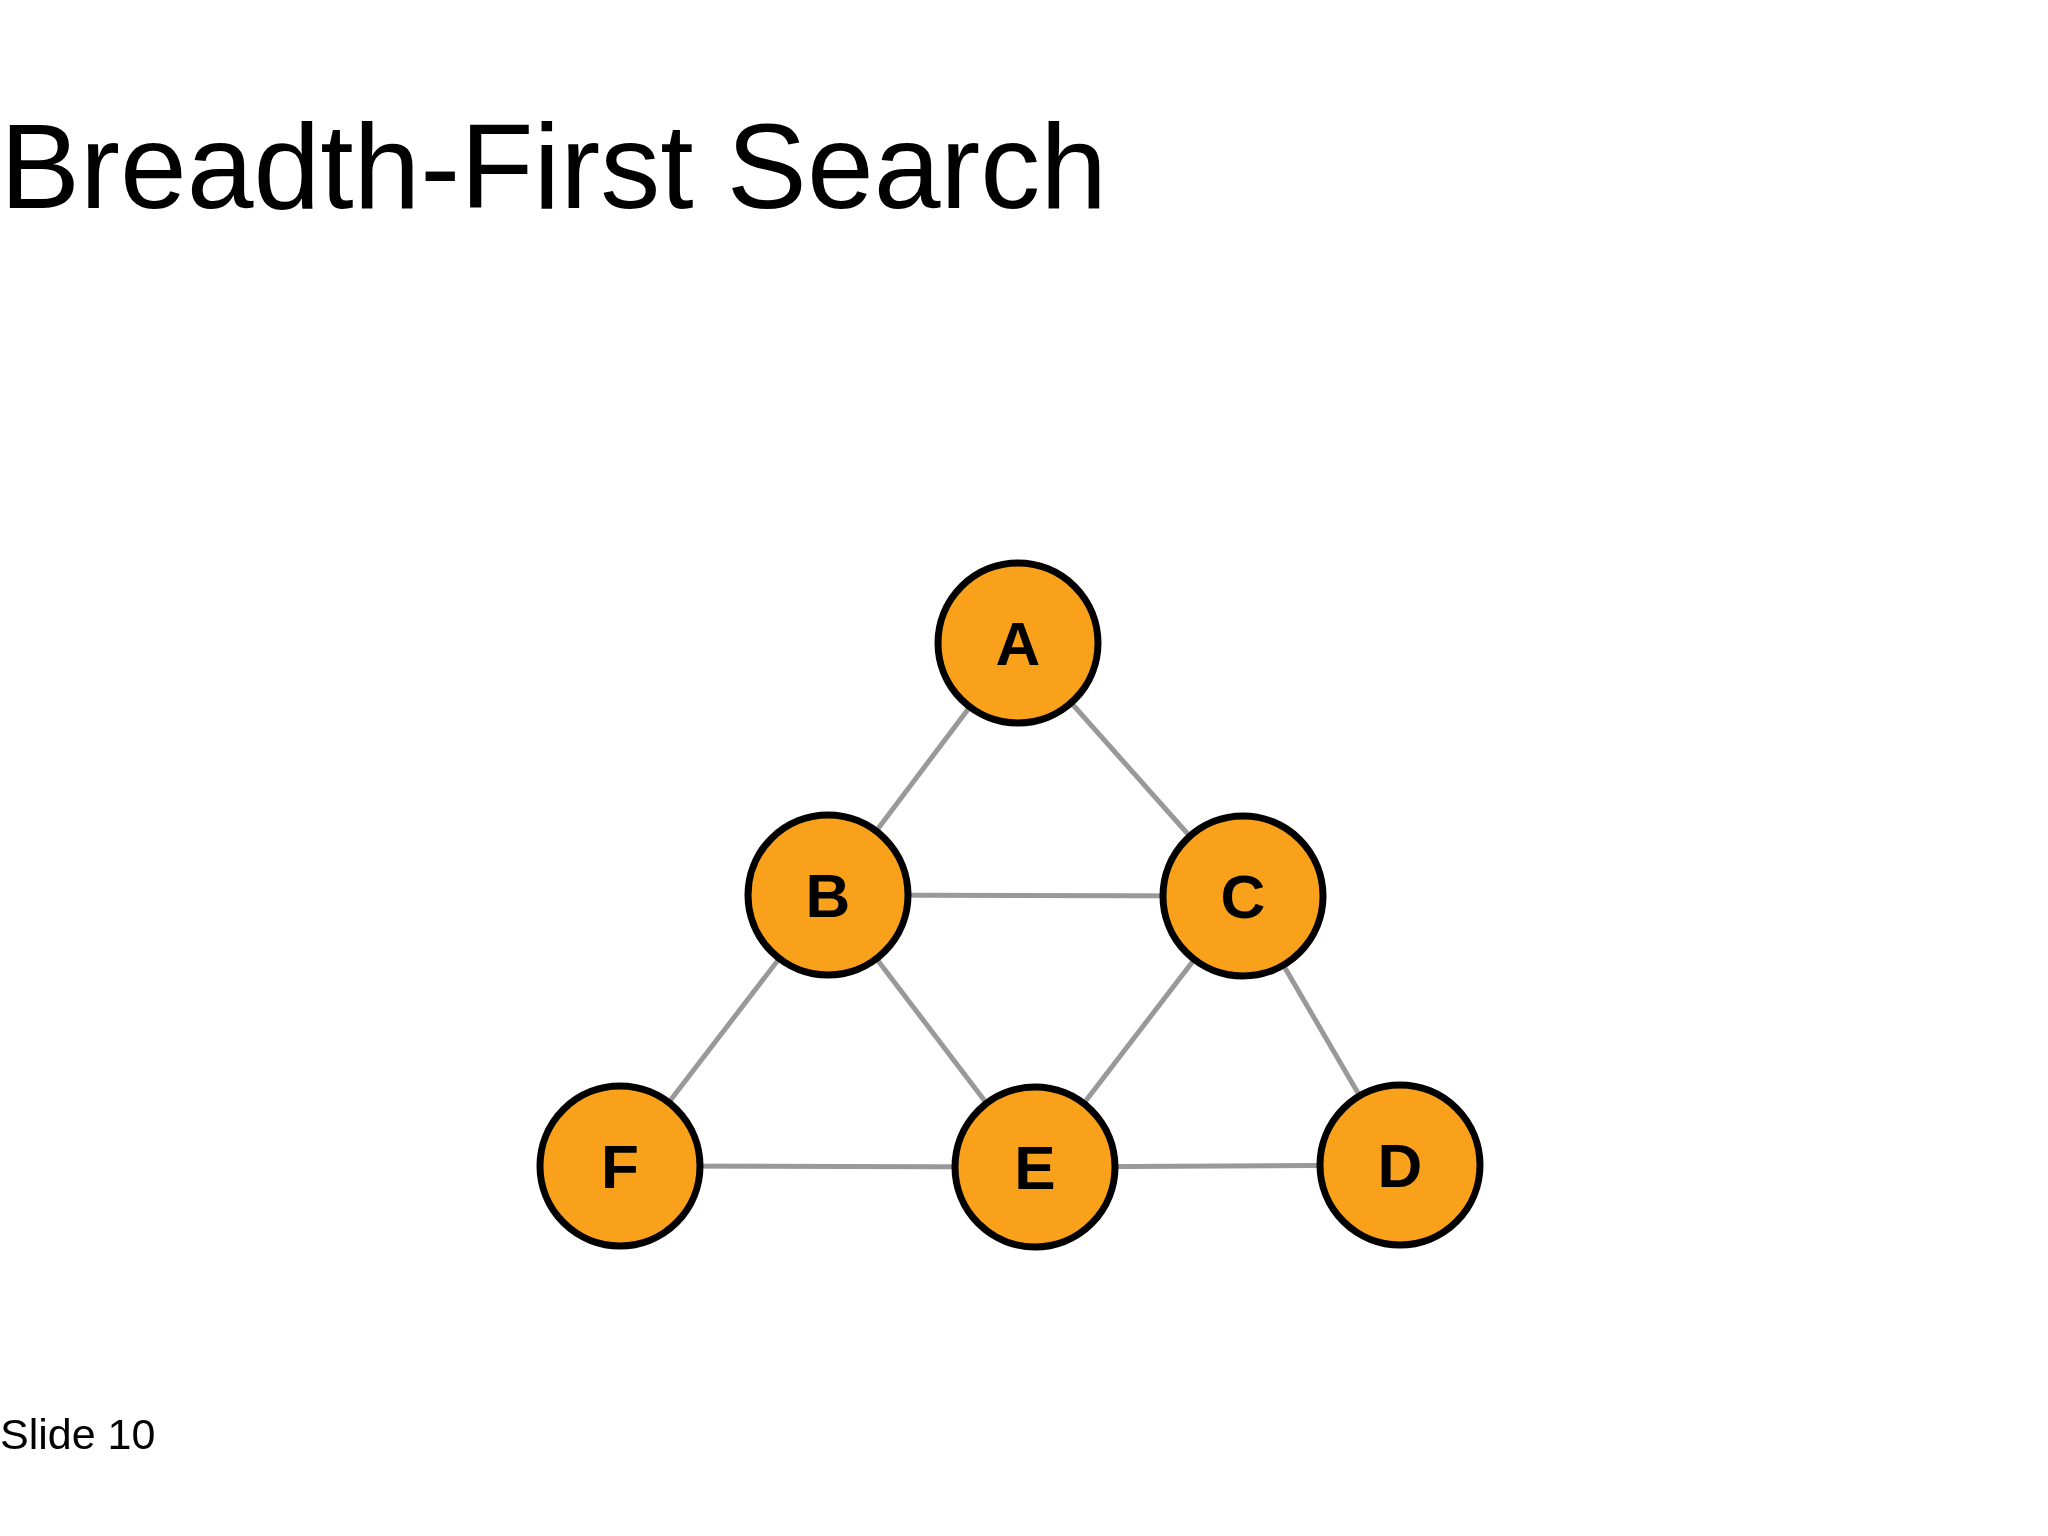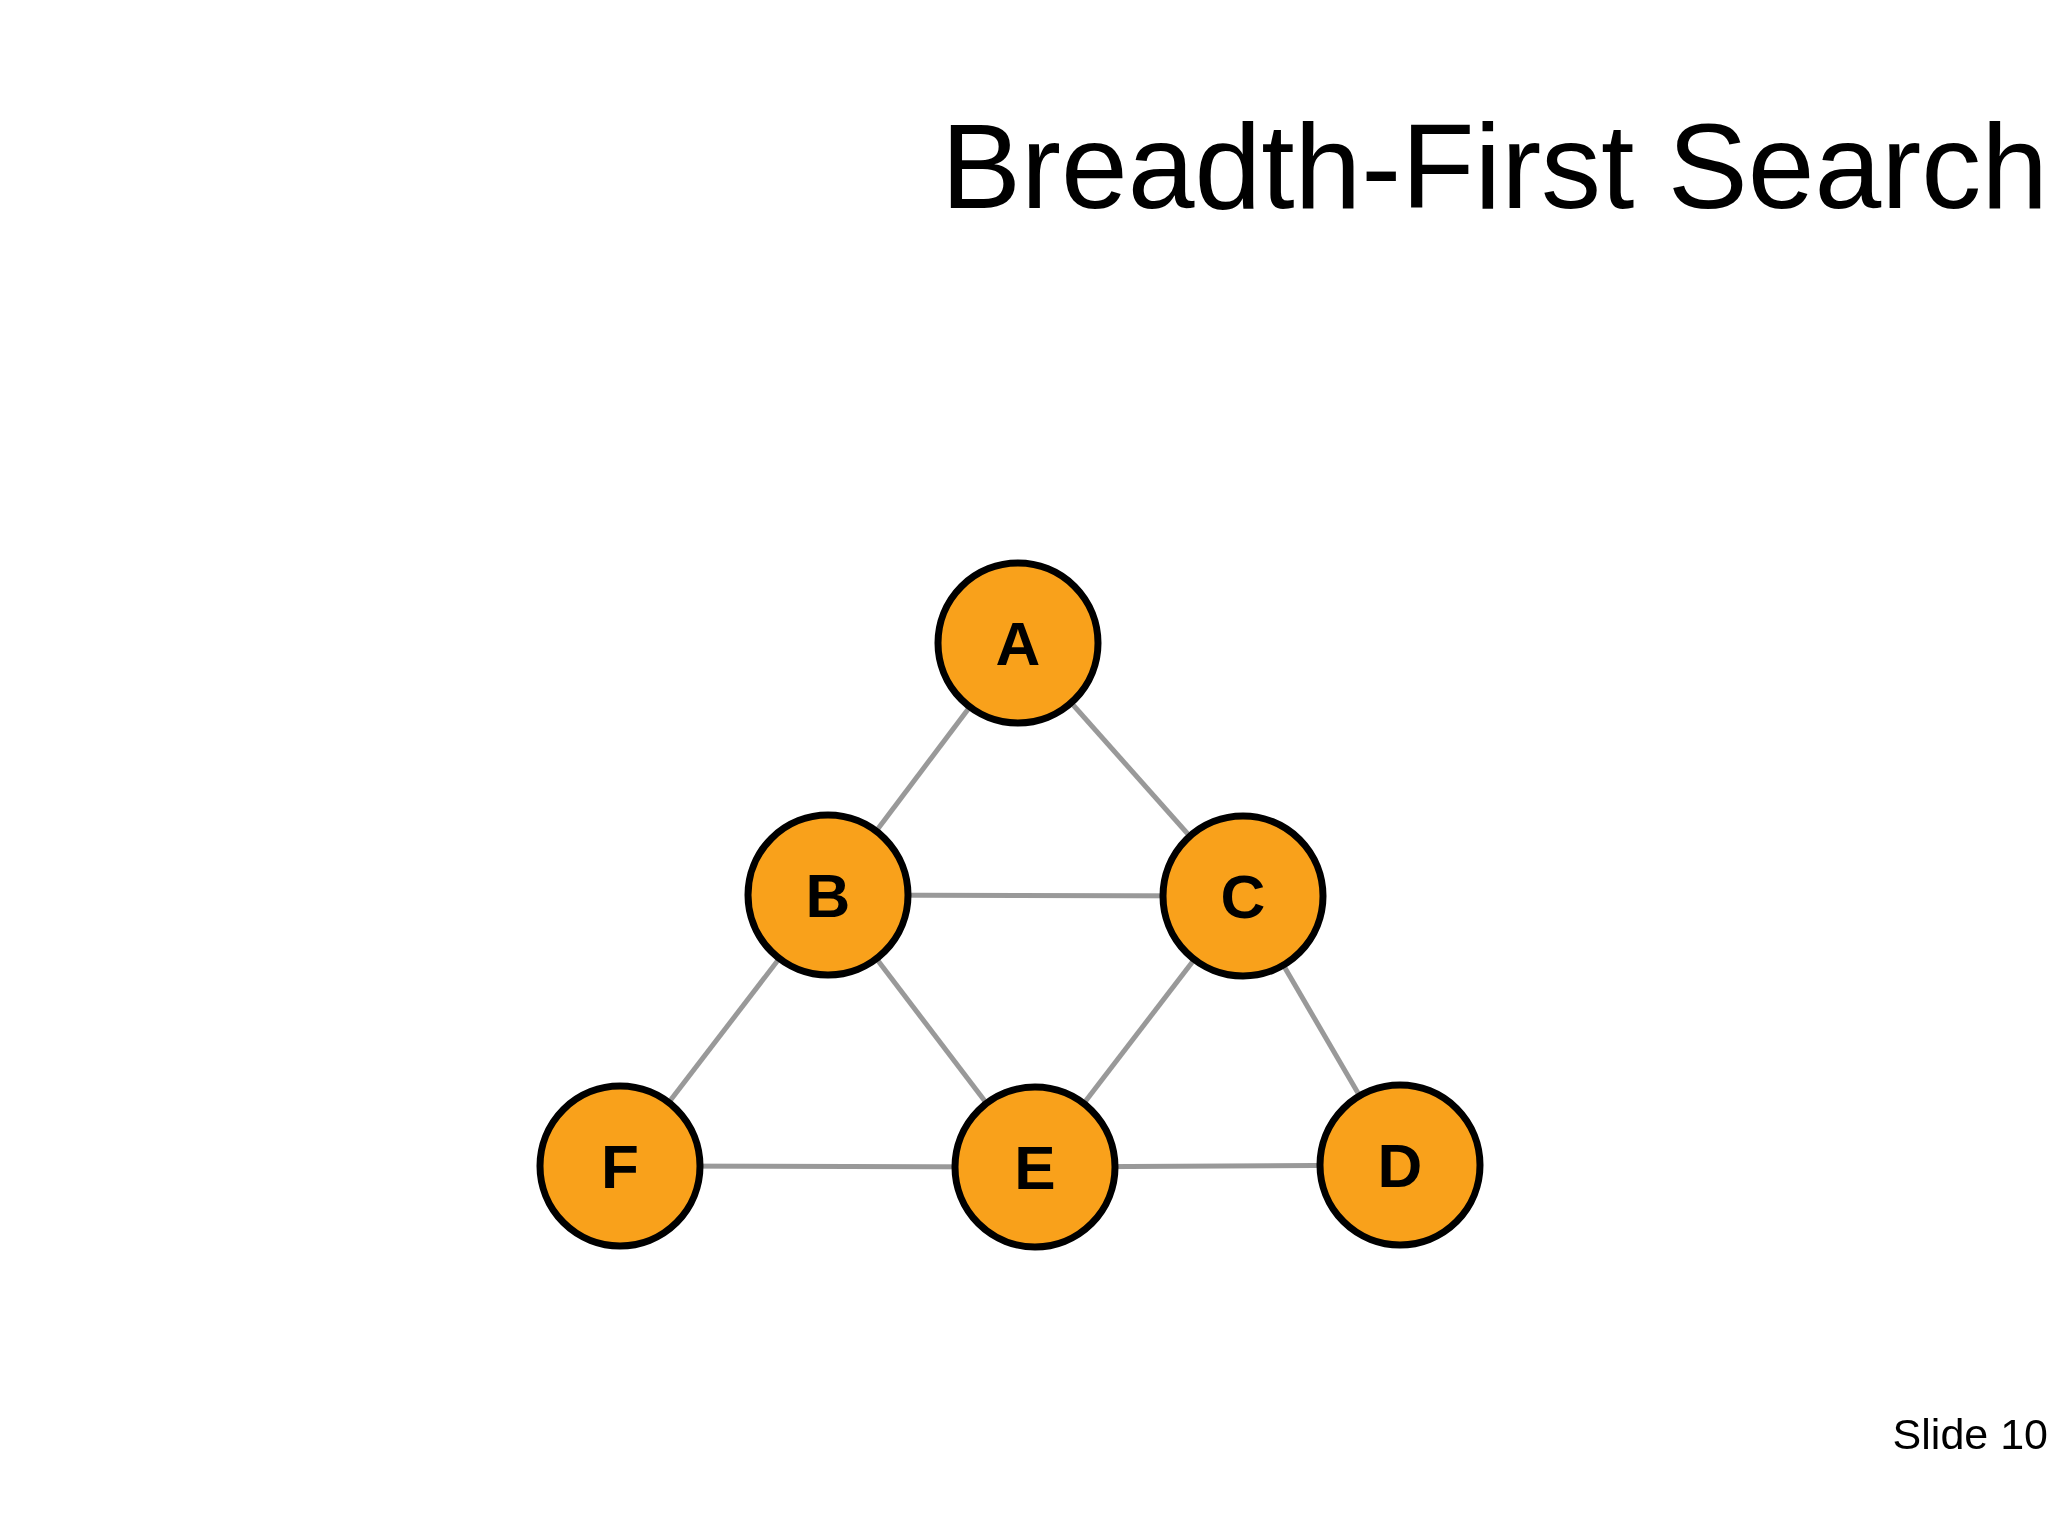--- a/index.html
+++ b/index.html
@@ -18,21 +18,21 @@
     position: absolute;
     inset: 0;
     background: #ffffff;
   }
   .slide-title {
     position: absolute;
     top: 100px;
     left: 0;
     width: 100%;
     margin: 0;
-    text-align: right;
+    text-align: left;
     font-size: 120px;
     font-weight: 400;
     line-height: 1.1;
     color: #000000;
     white-space: nowrap;
   }
   .graph-svg {
     position: absolute;
     left: 0;
     top: 0;
@@ -45,21 +45,21 @@
   .graph-svg .node-label {
     font-family: "Liberation Sans", sans-serif;
     font-weight: bold;
     font-size: 62px;
   }
   .slide-number {
     position: absolute;
     top: 1410px;
     left: 0;
     width: 100%;
-    text-align: right;
+    text-align: left;
     font-size: 43px;
     font-weight: 400;
     color: #000000;
   }
 </style>
 </head>
 <body>
 
 <div class="slide">
 

